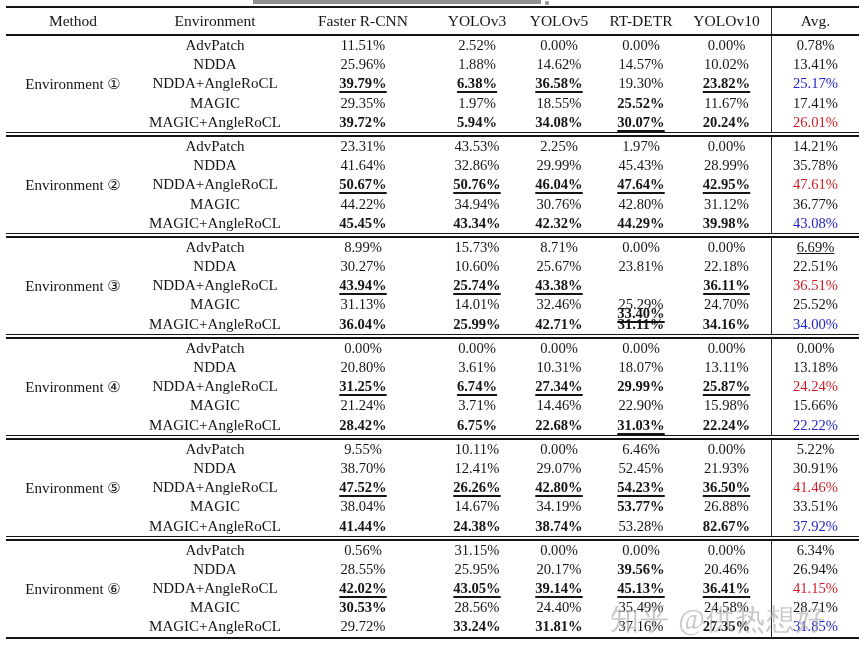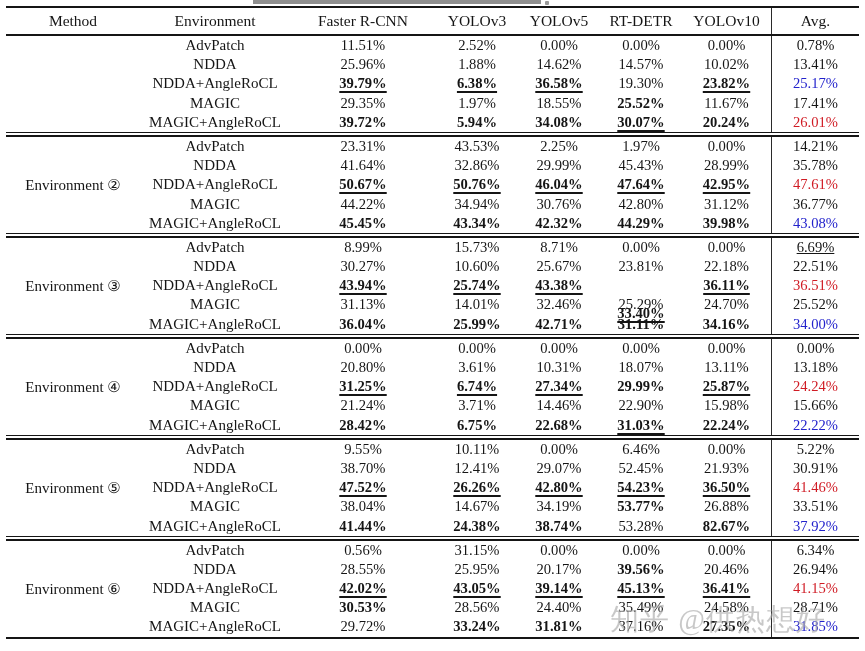--- a/index.html
+++ b/index.html
@@ -58,20 +58,21 @@
       <div class="th">Environment</div>
       <div class="th">Faster R-CNN</div>
       <div class="th">YOLOv3</div>
       <div class="th">YOLOv5</div>
       <div class="th">RT-DETR</div>
       <div class="th">YOLOv10</div>
       <div class="th avg-col">Avg.</div>
     </div>
   <div id="tbody">
       <div class="block">
+        <div class="env" style="grid-area: 1 / 1 / 6;">Environment ①</div>
         <div class="cell method" style="grid-area: 1 / 2;">AdvPatch</div>
         <div class="cell val" style="grid-area: 1 / 3;">11.51%</div>
         <div class="cell val" style="grid-area: 1 / 4;">2.52%</div>
         <div class="cell val" style="grid-area: 1 / 5;">0.00%</div>
         <div class="cell val" style="grid-area: 1 / 6;">0.00%</div>
         <div class="cell val" style="grid-area: 1 / 7;">0.00%</div>
         <div class="cell avg avg-col" style="grid-area: 1 / 8;">0.78%</div>
         <div class="cell method" style="grid-area: 2 / 2;">NDDA</div>
         <div class="cell val" style="grid-area: 2 / 3;">25.96%</div>
         <div class="cell val" style="grid-area: 2 / 4;">1.88%</div>

